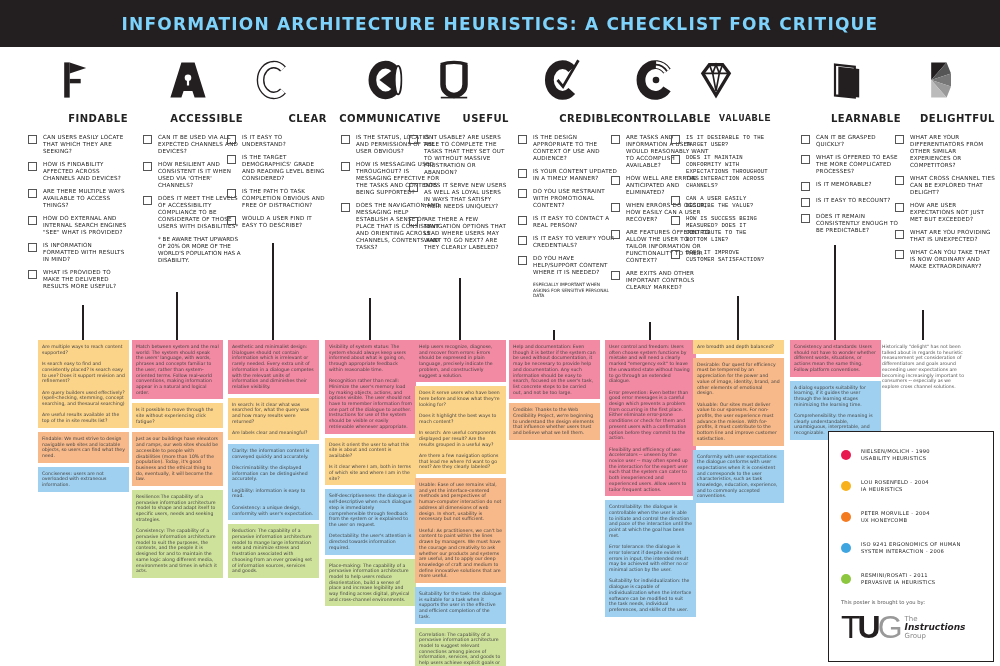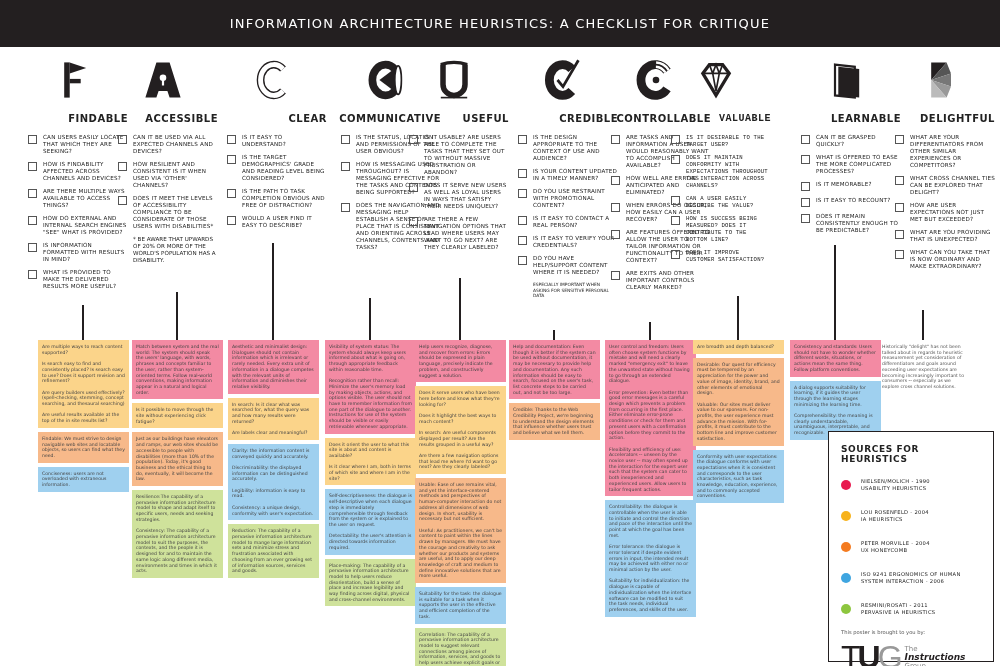--- a/index.html
+++ b/index.html
@@ -1,18 +1,18 @@
 <!DOCTYPE html>
 <html><head>
 <meta charset="utf-8">
 <style>
 *{box-sizing:border-box;margin:0;padding:0}
 body{width:1000px;height:666px;background:#fff;font-family:"DejaVu Sans",sans-serif;position:relative;overflow:hidden;color:#222}
 .header{position:absolute;left:0;top:0;width:1000px;height:47px;background:#231f20;display:flex;align-items:center;justify-content:center}
-.header h1{color:#ffffff;font-family:"DejaVu Sans",sans-serif;font-weight:normal;font-size:13px;letter-spacing:1.2px;font-variant:small-caps;text-transform:uppercase}
+.header h1{color:#7dd3fc;font-family:"DejaVu Sans",sans-serif;font-weight:bold;font-size:17px;letter-spacing:1.2px;font-variant:small-caps;text-transform:uppercase}
 .col{position:absolute;top:55px;width:100px}
 .icon{height:50px;display:flex;align-items:center;justify-content:center;margin-left:-10px}
 .icon svg{width:44px;height:44px}
 .col-title{text-align:right;font-weight:bold;font-size:10px;letter-spacing:.5px;margin-top:8px;margin-left:-14px;text-transform:uppercase}
 .qlist{margin-top:10px}
 .q{display:flex;gap:6px;margin-bottom:6px}
 .cb{flex:0 0 9px;width:9px;height:9px;border:1px solid #555;margin-top:1px}
 .q span{font-size:5.6px;line-height:7px;text-transform:uppercase;letter-spacing:.2px;color:#222}
 .note{font-size:5.6px;line-height:7px;text-transform:uppercase;margin:0 0 6px 0;color:#222}
 .note.small{font-size:4.4px;line-height:5.5px;margin-left:15px}
@@ -87,21 +87,21 @@
       <div class="card yel">Are multiple ways to reach content supported?
 
 Is search easy to find and consistently placed? Is search easy to use? Does it support revision and refinement?
 
 Are query builders used effectively? (spell-checking, stemming, concept searching, and thesaural searching)
 
 Are useful results available at the top of the in site results list?</div>
       <div class="card org">Findable: We must strive to design navigable web sites and locatable objects, so users can find what they need.</div>
       <div class="card blu">Conciseness: users are not overloaded with extraneous information.</div>
     </div>
-    <div class="col" style="left: 118px;">
+    <div class="col" style="left: 143px;">
       <div class="icon">
         <svg viewBox="0 0 40 40">
           <path d="M14 4h12l10 32h-10l-2-6h-8l-2 6H4Z" fill="#231f20"></path>
           <circle cx="20" cy="18" r="3" fill="#fff"></circle>
           <rect x="19" y="19" width="2" height="6" fill="#fff"></rect>
         </svg>
       </div>
   <div class="col-title">Accessible</div>
       <div class="qlist">
         <label class="q">
@@ -445,21 +445,20 @@
         </label>
       </div>
     </div>
     <div class="stem" style="left: 922px; top: 310px; height: 30px;"></div>
     <div class="cards" style="left: 878px;">
       <div class="card plain">Historically "delight" has not been talked about in regards to heuristic measurement yet consideration of differentiators and goals around exceeding user expectations are becoming increasingly important to consumers -- especially as we explore cross channel solutions.</div>
     </div>
   </div>
 
 <div class="sources">
-  <h2>Sources for Heuristics</h2>
   <div id="srcs">
       <div class="src">
         <div class="dot" style="background:#e8194e"></div>
         <span>Nielsen/Molich - 1990
 Usability Heuristics</span>
       </div>
       <div class="src">
         <div class="dot" style="background:#f7b21b"></div>
         <span>Lou Rosenfeld - 2004
 IA Heuristics</span>

